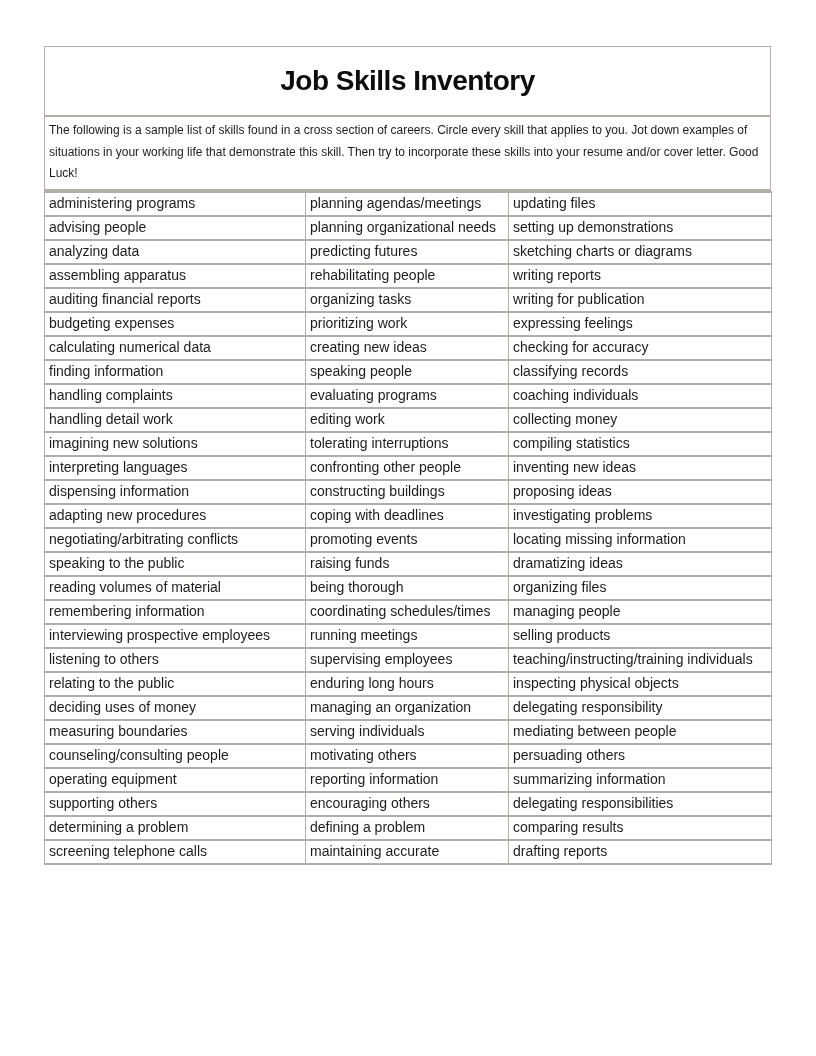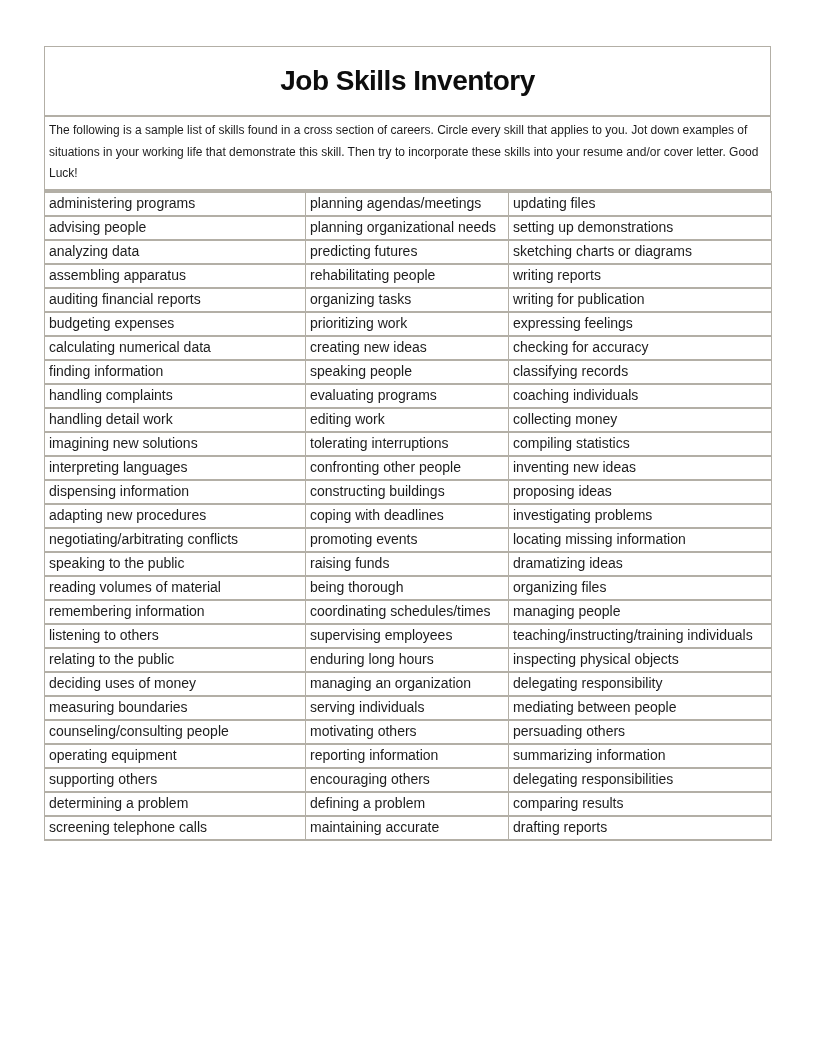--- a/index.html
+++ b/index.html
@@ -180,20 +180,25 @@
             <td>reading volumes of material</td>
             <td>being thorough</td>
             <td>organizing files</td>
           </tr>
           <tr>
             <td>remembering information</td>
             <td>coordinating schedules/times</td>
             <td>managing people</td>
           </tr>
           <tr>
+            <td>interviewing prospective employees</td>
+            <td>running meetings</td>
+            <td>selling products</td>
+          </tr>
+          <tr>
             <td>listening to others</td>
             <td>supervising employees</td>
             <td>teaching/instructing/training individuals</td>
           </tr>
           <tr>
             <td>relating to the public</td>
             <td>enduring long hours</td>
             <td>inspecting physical objects</td>
           </tr>
           <tr>

